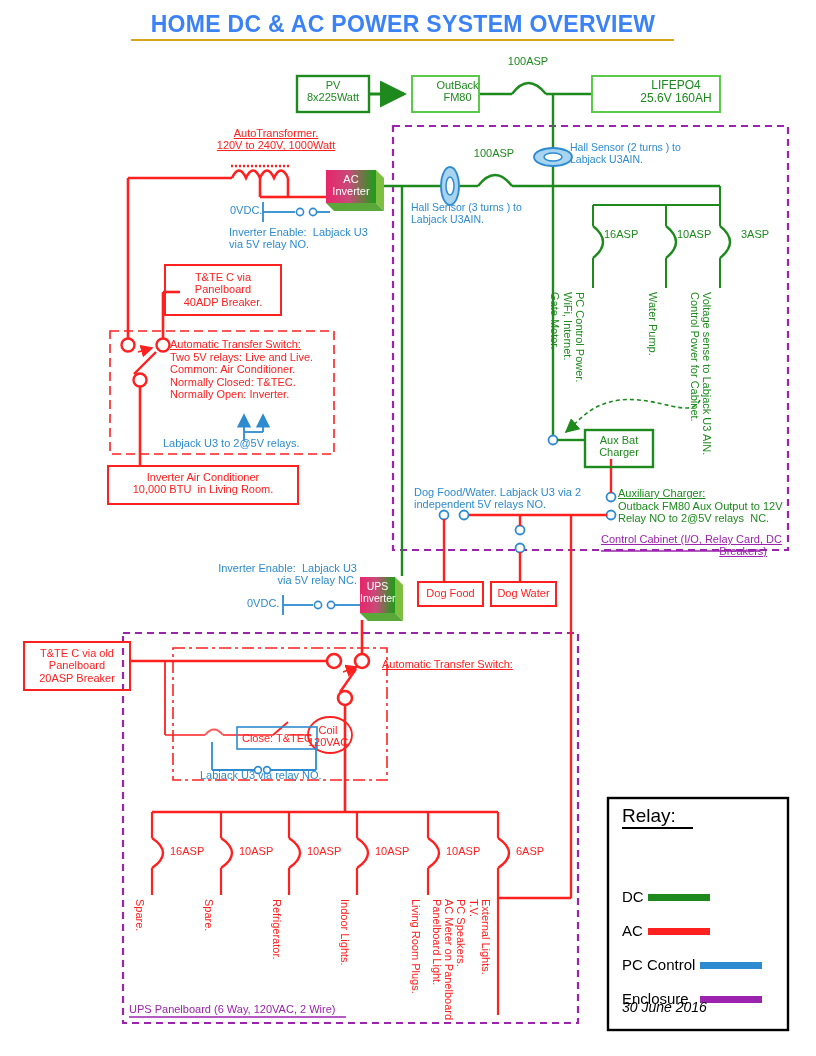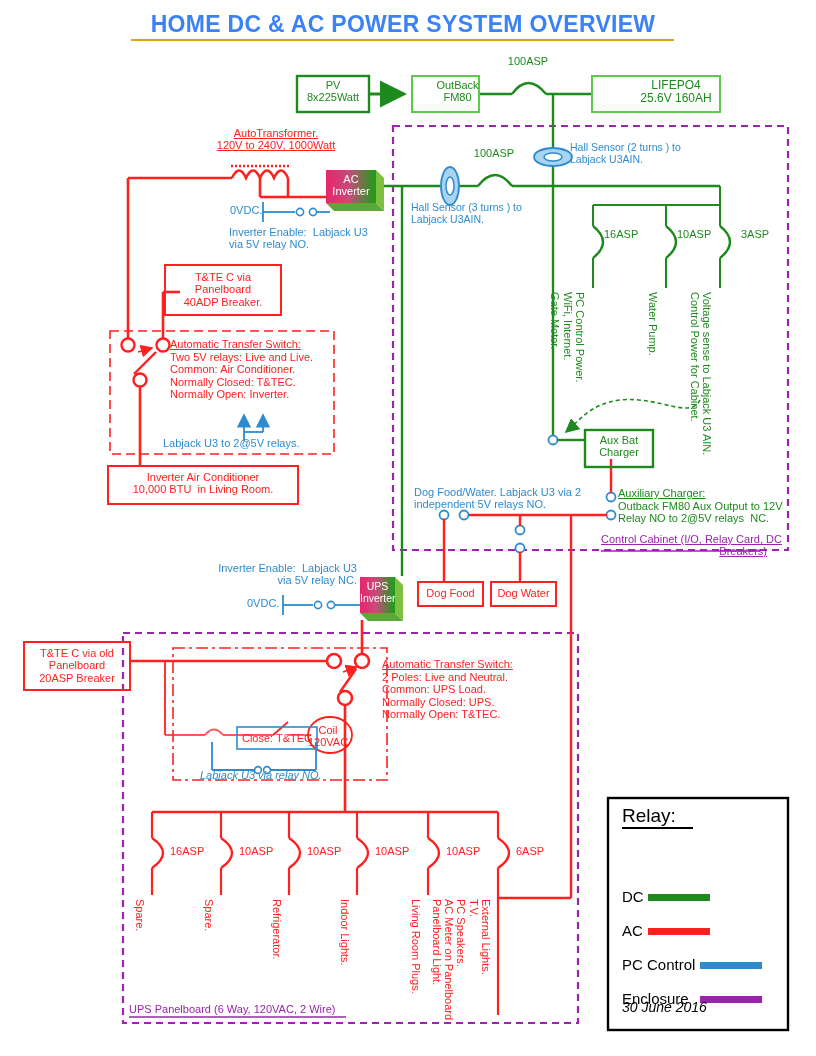--- a/index.html
+++ b/index.html
@@ -296,28 +296,24 @@
 via 5V relay NC.</div>
 <div class="txt pc" style="left:247px;top:597px;font-size:11px;">0VDC.</div>
 <div class="txt blk ctr" style="left:360px;top:581px;width:35px;font-size:10.5px;color:#ffffff;">UPS
 Inverter</div>
 
 <div class="txt ac ctr" style="left:24px;top:647px;width:106px;font-size:11px;">T&amp;TE C via old
 Panelboard
 20ASP Breaker</div>
 
 <div class="txt ac u" style="left:382px;top:658px;font-size:11px;">Automatic Transfer Switch:</div>
-<div class="txt ac" style="left:382px;top:671px;font-size:11px;">2 Poles: Live and Neutral.
-Common: UPS Load.
-Normally Closed: UPS.
-Normally Open: T&amp;TEC.</div>
 <div class="txt ac ctr" style="left:308px;top:724px;width:40px;font-size:11px;">Coil
 120VAC</div>
 <div class="txt ac ctr" style="left:237px;top:732px;width:80px;font-size:11px;">Close: T&amp;TEC</div>
-<div class="txt pc" style="left:200px;top:769px;font-size:11px;font-style:italic;">Labjack U3 via relay NO.</div>
+<div class="txt pc" style="left:200px;top:769px;font-size:11px;">Labjack U3 via relay NO.</div>
 
 <div class="txt ac" style="left:170px;top:845px;font-size:11px;">16ASP</div>
 <div class="txt ac" style="left:239px;top:845px;font-size:11px;">10ASP</div>
 <div class="txt ac" style="left:307px;top:845px;font-size:11px;">10ASP</div>
 <div class="txt ac" style="left:375px;top:845px;font-size:11px;">10ASP</div>
 <div class="txt ac" style="left:446px;top:845px;font-size:11px;">10ASP</div>
 <div class="txt ac" style="left:516px;top:845px;font-size:11px;">6ASP</div>
 
 <div class="txt ac vert" style="left:146px;top:899px;font-size:11px;transform:rotate(90deg);">Spare.</div>
 <div class="txt ac vert" style="left:215px;top:899px;font-size:11px;transform:rotate(90deg);">Spare.</div>

